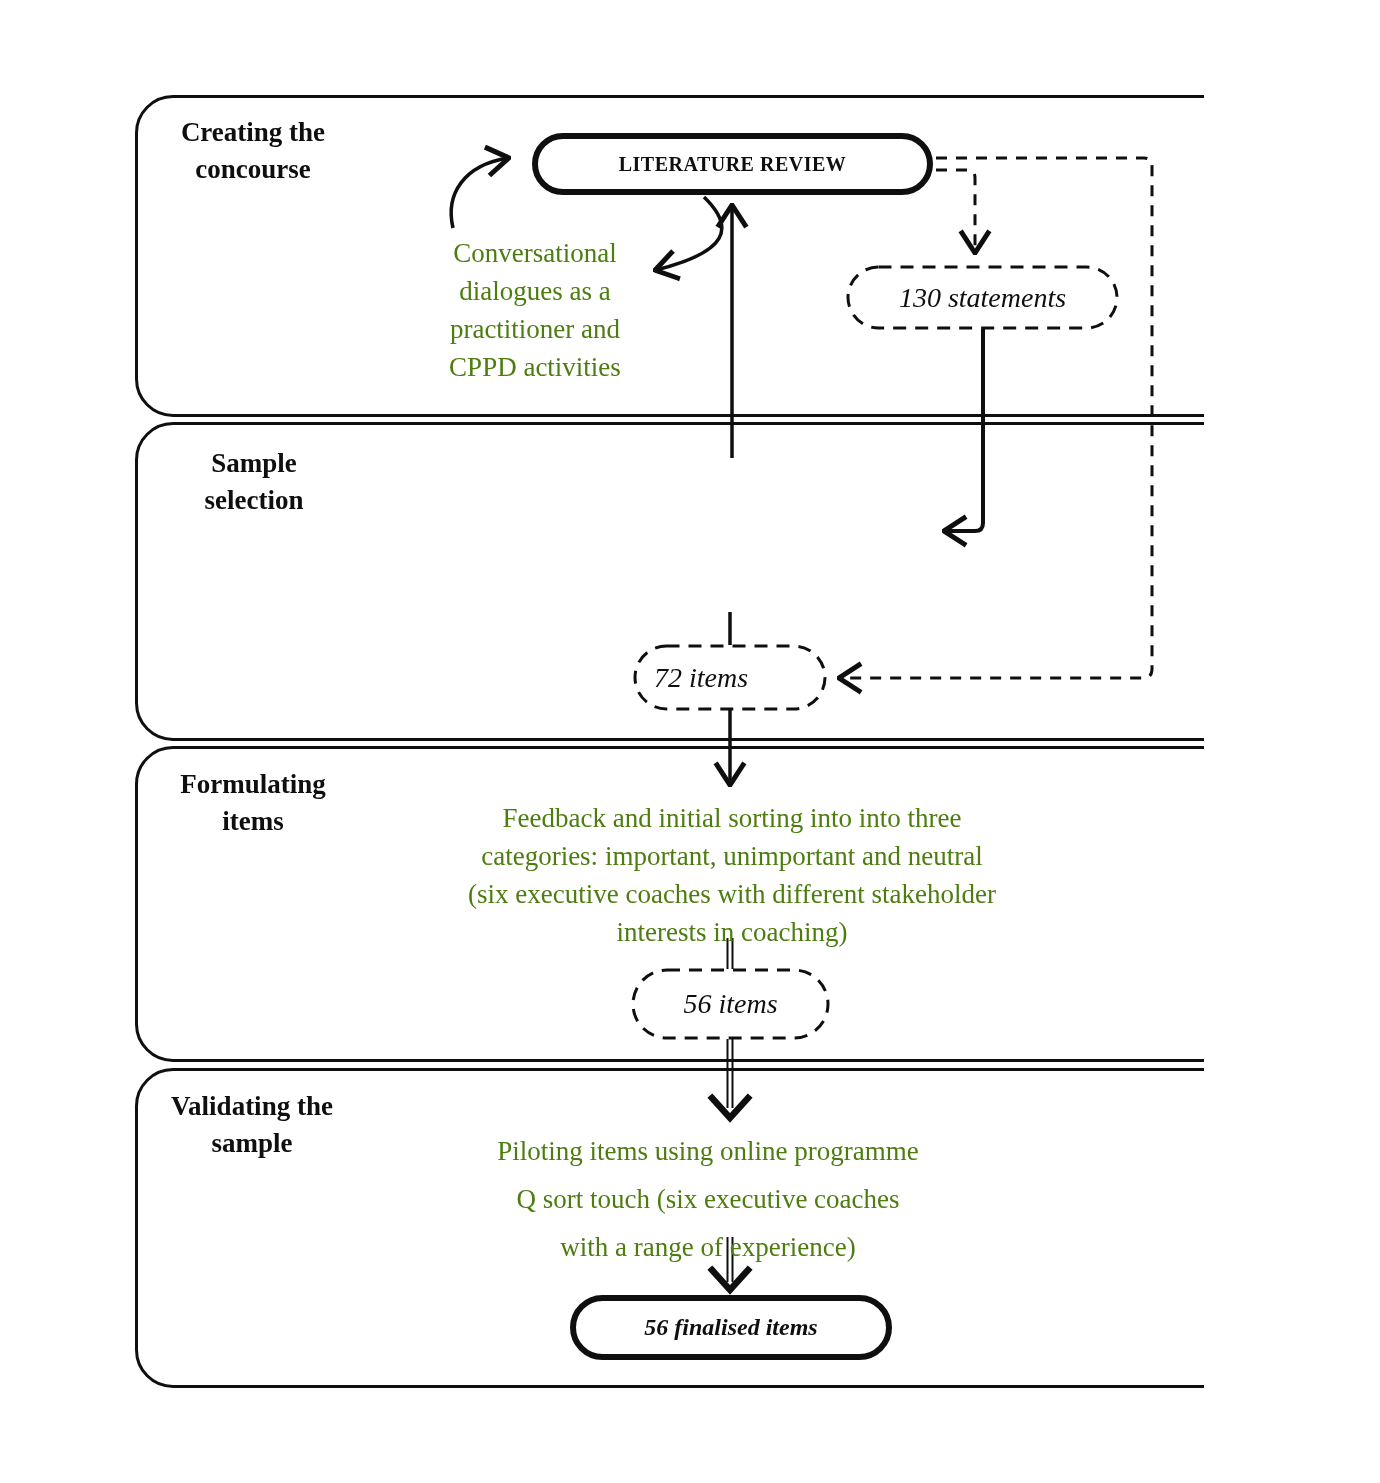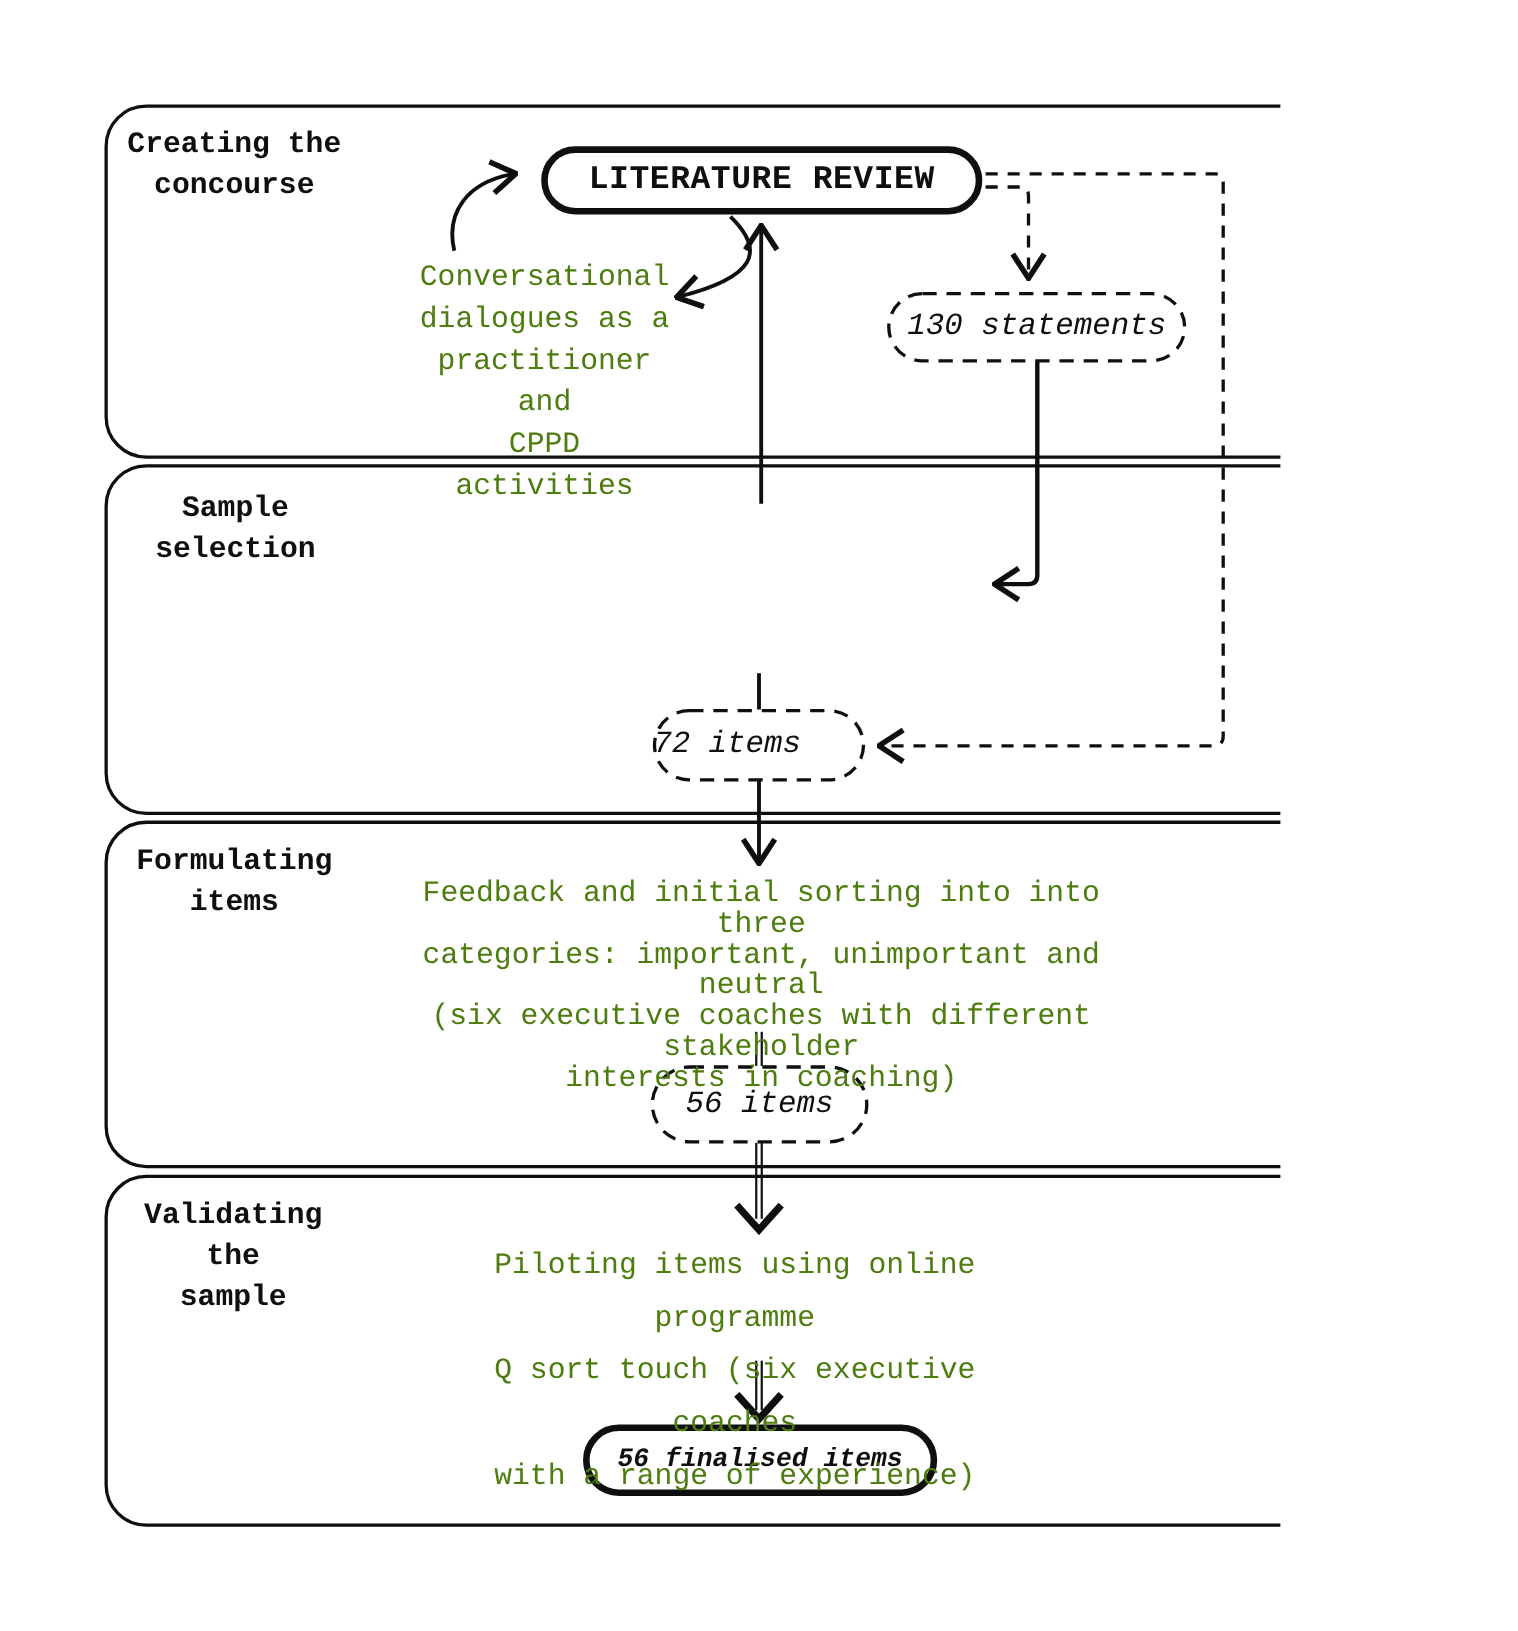--- a/index.html
+++ b/index.html
@@ -1,18 +1,18 @@
 <!DOCTYPE html>
 <html><head>
 <meta charset="utf-8">
 <style>
   html,body{margin:0;padding:0;background:#ffffff;}
   #stage{
     position:relative;width:1164px;height:1483px;background:#ffffff;
-    font-family:Liberation Mono, monospace;color:#0f0f0f;overflow:hidden;
+    font-family:Liberation Serif, serif;color:#0f0f0f;overflow:hidden;margin-left:40px;
   }
   .section{
     position:absolute;left:95px;width:1197px;box-sizing:border-box;
     border:3px solid #0f0f0f;border-radius:38px;background:#ffffff;z-index:1;
   }
   #section-1{top:95px;height:322px;}
   #section-2{top:422px;height:319px;}
   #section-3{top:746px;height:316px;}
   #section-4{top:1068px;height:320px;}
   .section-label{
@@ -22,29 +22,29 @@
   #label-1{left:108px;top:114px;width:210px;}
   #label-2{left:109px;top:445px;width:210px;}
   #label-3{left:108px;top:766px;width:210px;}
   #label-4{left:107px;top:1088px;width:210px;}
   .textblock{
     position:absolute;z-index:3;font-size:27px;text-align:center;
     white-space:pre-line;color:#4d7c0f;
   }
   #text-practitioner{left:375px;top:234px;width:240px;line-height:38px;}
   #text-researcher{left:469px;top:466px;width:440px;line-height:35px;}
-  #text-feedback{left:372px;top:799px;width:640px;line-height:28px;}
+  #text-feedback{left:372px;top:799px;width:640px;line-height:38px;}
   #text-piloting{left:388px;top:1127px;width:560px;line-height:48px;}
   .pill{
     position:absolute;z-index:3;display:flex;align-items:center;justify-content:center;
     box-sizing:border-box;background:#ffffff;color:#0f0f0f;
   }
   #node-literature{
     left:492px;top:133px;width:401px;height:62px;border:6px solid #0f0f0f;
-    border-radius:32px;font-weight:bold;font-size:30px;letter-spacing:0.5px;
+    border-radius:32px;font-weight:bold;font-size:20px;letter-spacing:0.5px;
   }
   #node-finalised{
     left:530px;top:1295px;width:322px;height:65px;border:6px solid #0f0f0f;
     border-radius:34px;font-weight:bold;font-style:italic;font-size:24px;
   }
   .dashed-pill-text{
     position:absolute;z-index:3;display:flex;align-items:center;justify-content:center;
     font-style:italic;font-size:28px;color:#0f0f0f;background:transparent;
   }
   #node-statements{left:808px;top:267px;width:269px;height:61px;}

